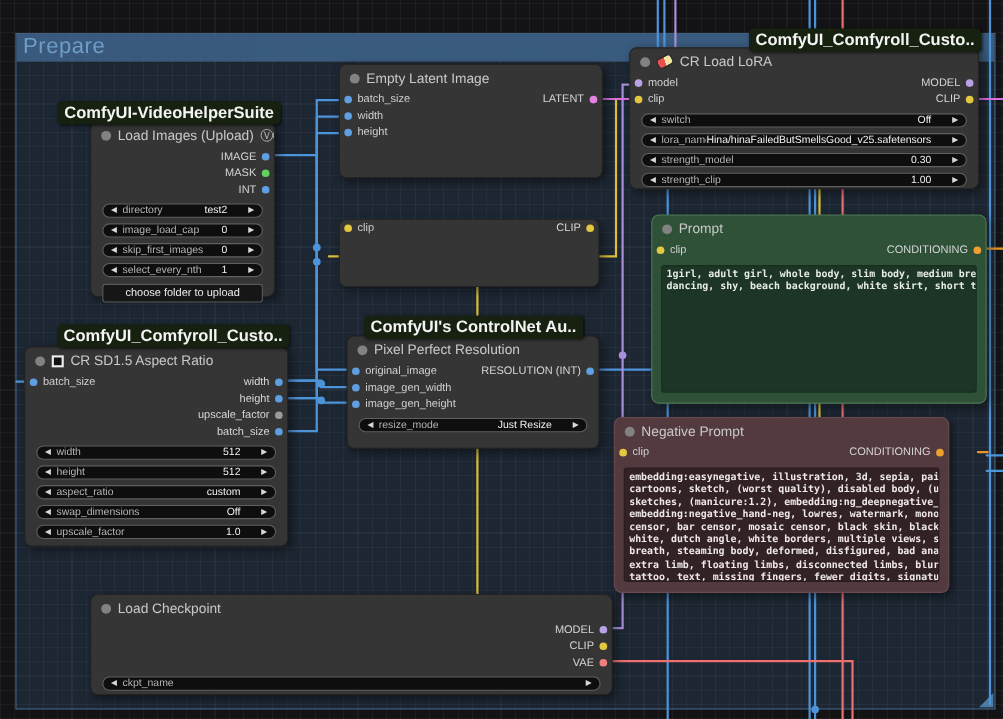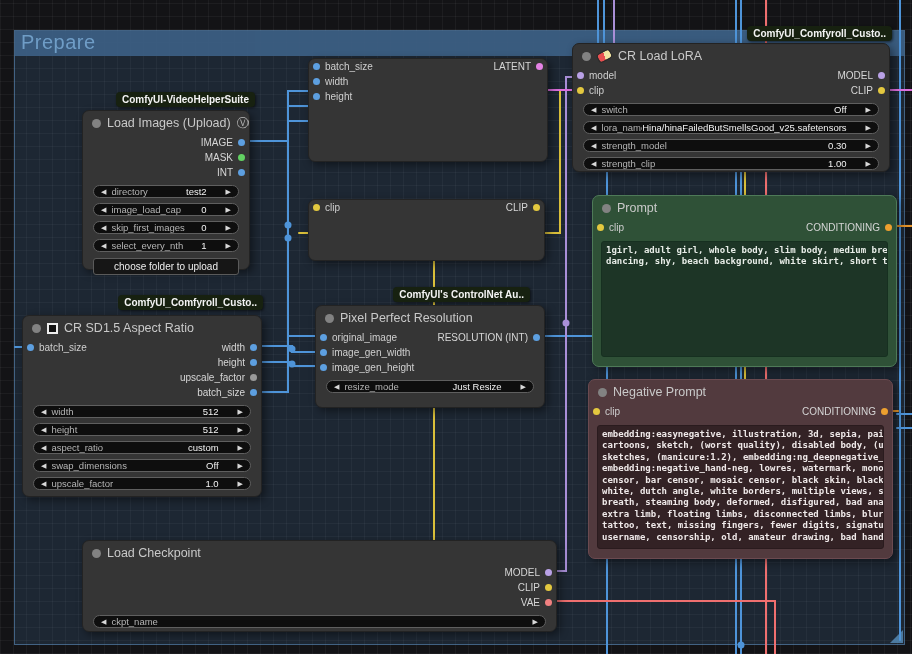--- a/index.html
+++ b/index.html
@@ -46,21 +46,21 @@
   .ntext-area{position:absolute;left:8px;right:8px;font-family:"DejaVu Sans Mono",monospace;
     font-size:9px;font-weight:700;line-height:11.4px;white-space:pre;overflow:hidden;
     border-radius:3px;padding:3px 4px;box-sizing:border-box;}
   .ta-green{background:#1d3526;color:#e7ece7;border:1px solid #163020;}
   .ta-maroon{background:#332225;color:#efe9e9;border:1px solid #2a1b1e;}
   
   .pill-icon{width:13px;height:8px;border-radius:4px;flex:0 0 auto;transform:rotate(-28deg);
     background:linear-gradient(100deg,#e85050 50%,#f3e6a2 50%);border:1px solid #2a2a2a;}
   .sq-icon{width:11px;height:11px;flex:0 0 auto;background:#111;border:2px solid #ededed;box-sizing:border-box;}
   
-  .badge{position:absolute;z-index:4;background:#172110;color:#f4f4f4;font-size:10px;
+  .badge{position:absolute;z-index:4;background:#172110;color:#f4f4f4;font-size:15px;
     font-weight:700;padding:2px 6px;border-radius:4px;white-space:nowrap;
     box-shadow:1px 1px 3px rgba(0,0,0,.6);}
 </style>
 </head>
 <body>
 
 <div id="stage">
 
   <div class="group">
     <div class="group-header">
@@ -155,20 +155,24 @@
           <span class="arr">◀</span>
           <span class="wl">select_every_nth</span>
           <span class="wv">1</span>
           <span class="arr">▶</span>
         </div>
         <div class="wbutton">choose folder to upload</div>
       </div>
   </div>
 
   <div class="node n-default" style="left:308px;top:58px;width:240px;height:104px">
+    <div class="ntitle">
+      <span class="ndot"></span>
+      <span>Empty Latent Image</span>
+    </div>
     <div class="nbody">
         <div class="prow">
           <span class="pin pi" style="background: rgb(93, 159, 224);"></span>
           <span class="pin-lbl-in">batch_size</span>
           <span class="pin-lbl-out">LATENT</span>
           <span class="pin po" style="background: rgb(229, 131, 229);"></span>
         </div>
         <div class="prow">
           <span class="pin pi" style="background: rgb(93, 159, 224);"></span>
           <span class="pin-lbl-in">width</span>
@@ -247,21 +251,21 @@
           <span class="pin pi" style="background: rgb(227, 200, 63);"></span>
           <span class="pin-lbl-in">clip</span>
           <span class="pin-lbl-out">CONDITIONING</span>
           <span class="pin po" style="background: rgb(237, 160, 47);"></span>
         </div>
       </div>
   <div class="ntext-area ta-green" style="top: 45px; bottom: 9px;">1girl, adult girl, whole body, slim body, medium breasts,
 dancing, shy, beach background, white skirt, short top,</div>
     </div>
 
-  <div class="node n-maroon" style="left:588px;top:379px;width:305px;height:180px">
+  <div class="node n-maroon" style="left:558px;top:379px;width:305px;height:160px">
     <div class="ntitle">
       <span class="ndot"></span>
       <span>Negative Prompt</span>
     </div>
     <div class="nbody">
         <div class="prow">
           <span class="pin pi" style="background: rgb(227, 200, 63);"></span>
           <span class="pin-lbl-in">clip</span>
           <span class="pin-lbl-out">CONDITIONING</span>
           <span class="pin po" style="background: rgb(237, 160, 47);"></span>

